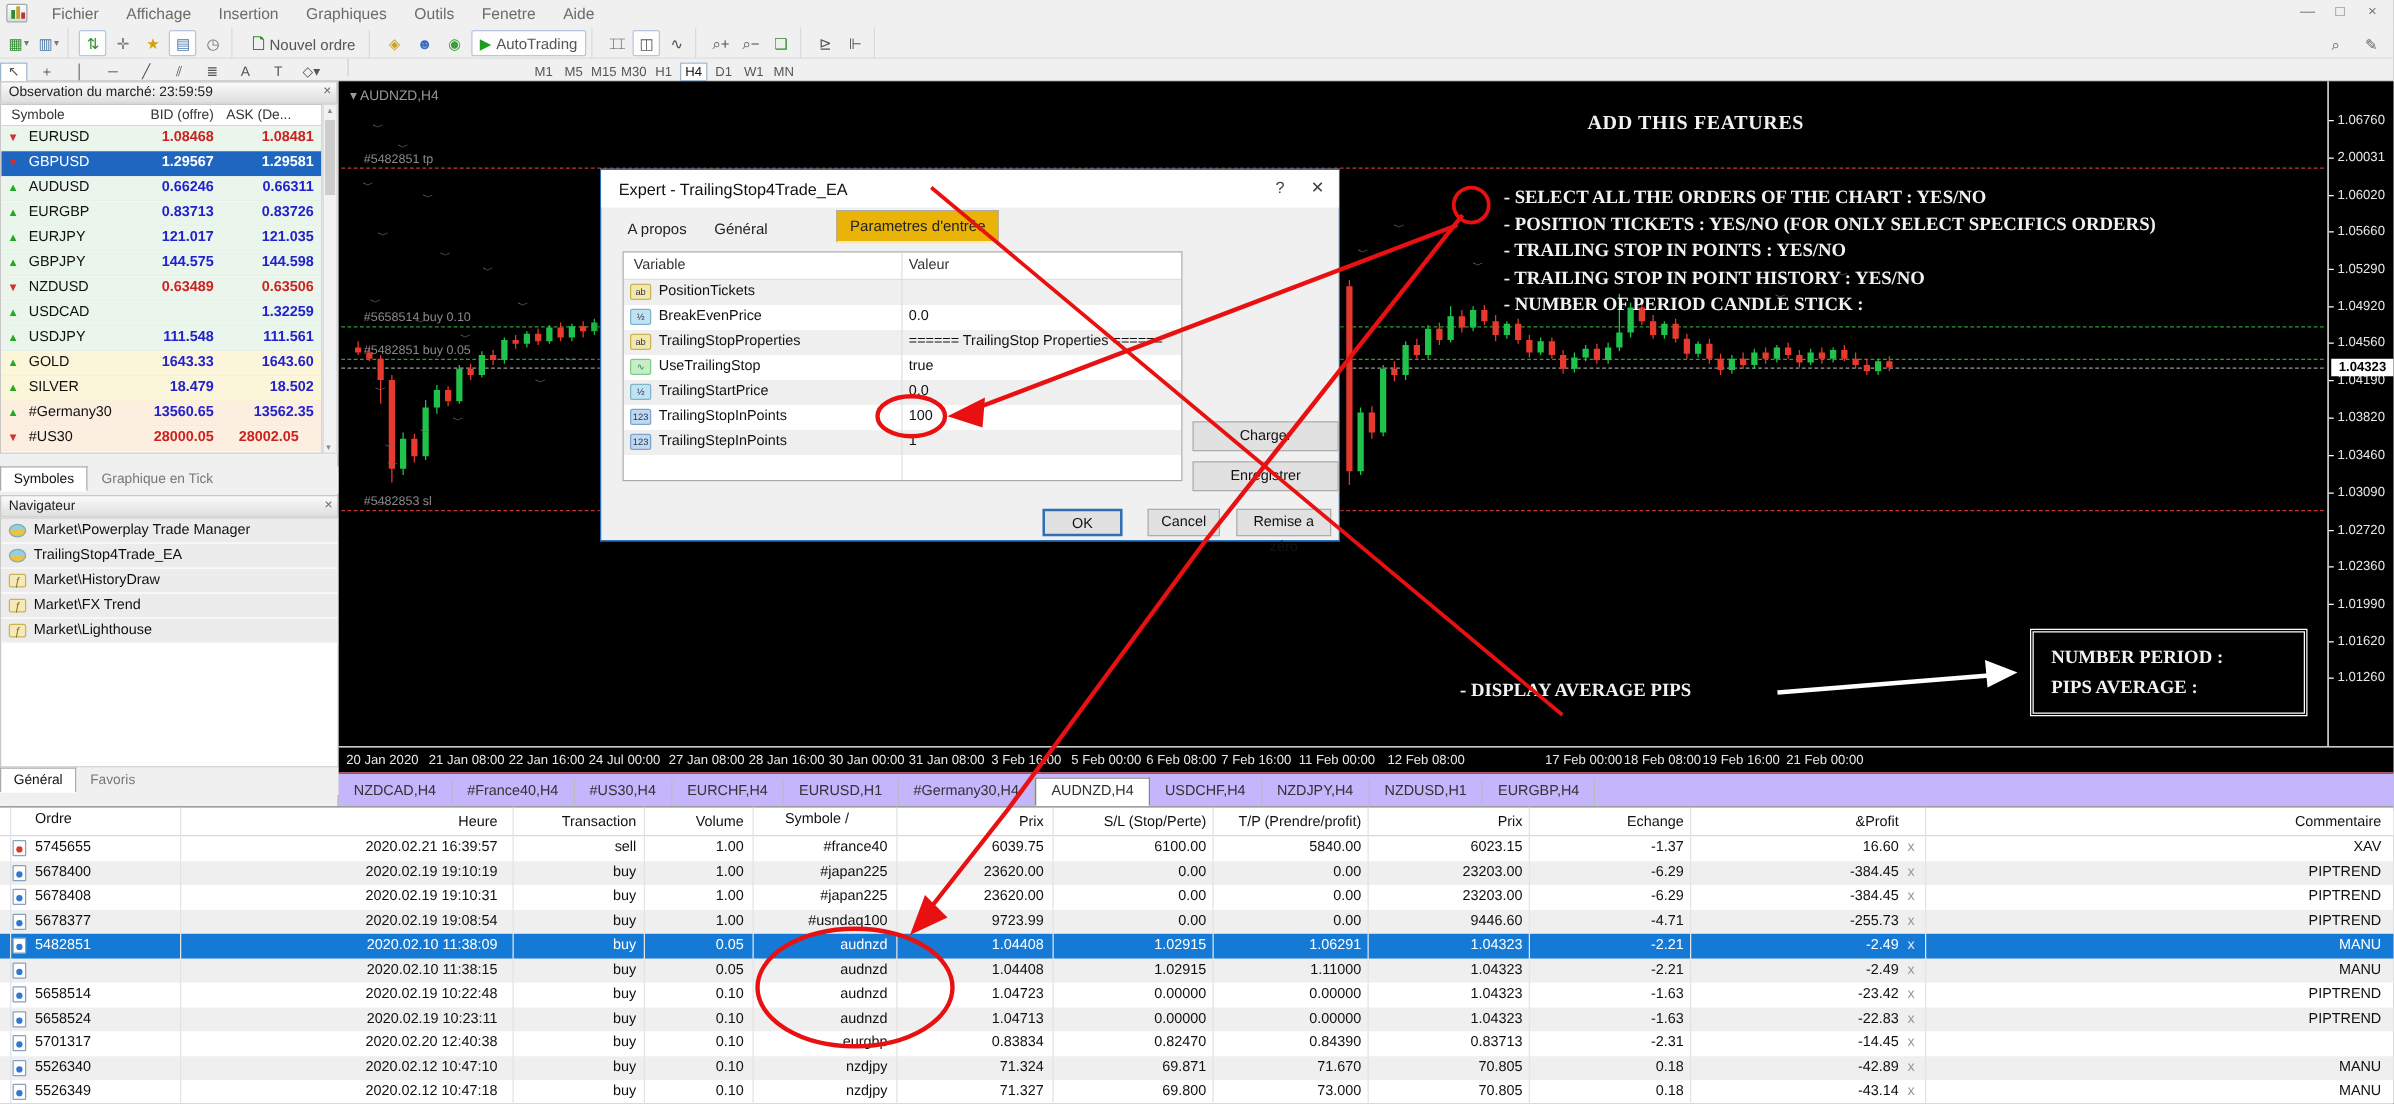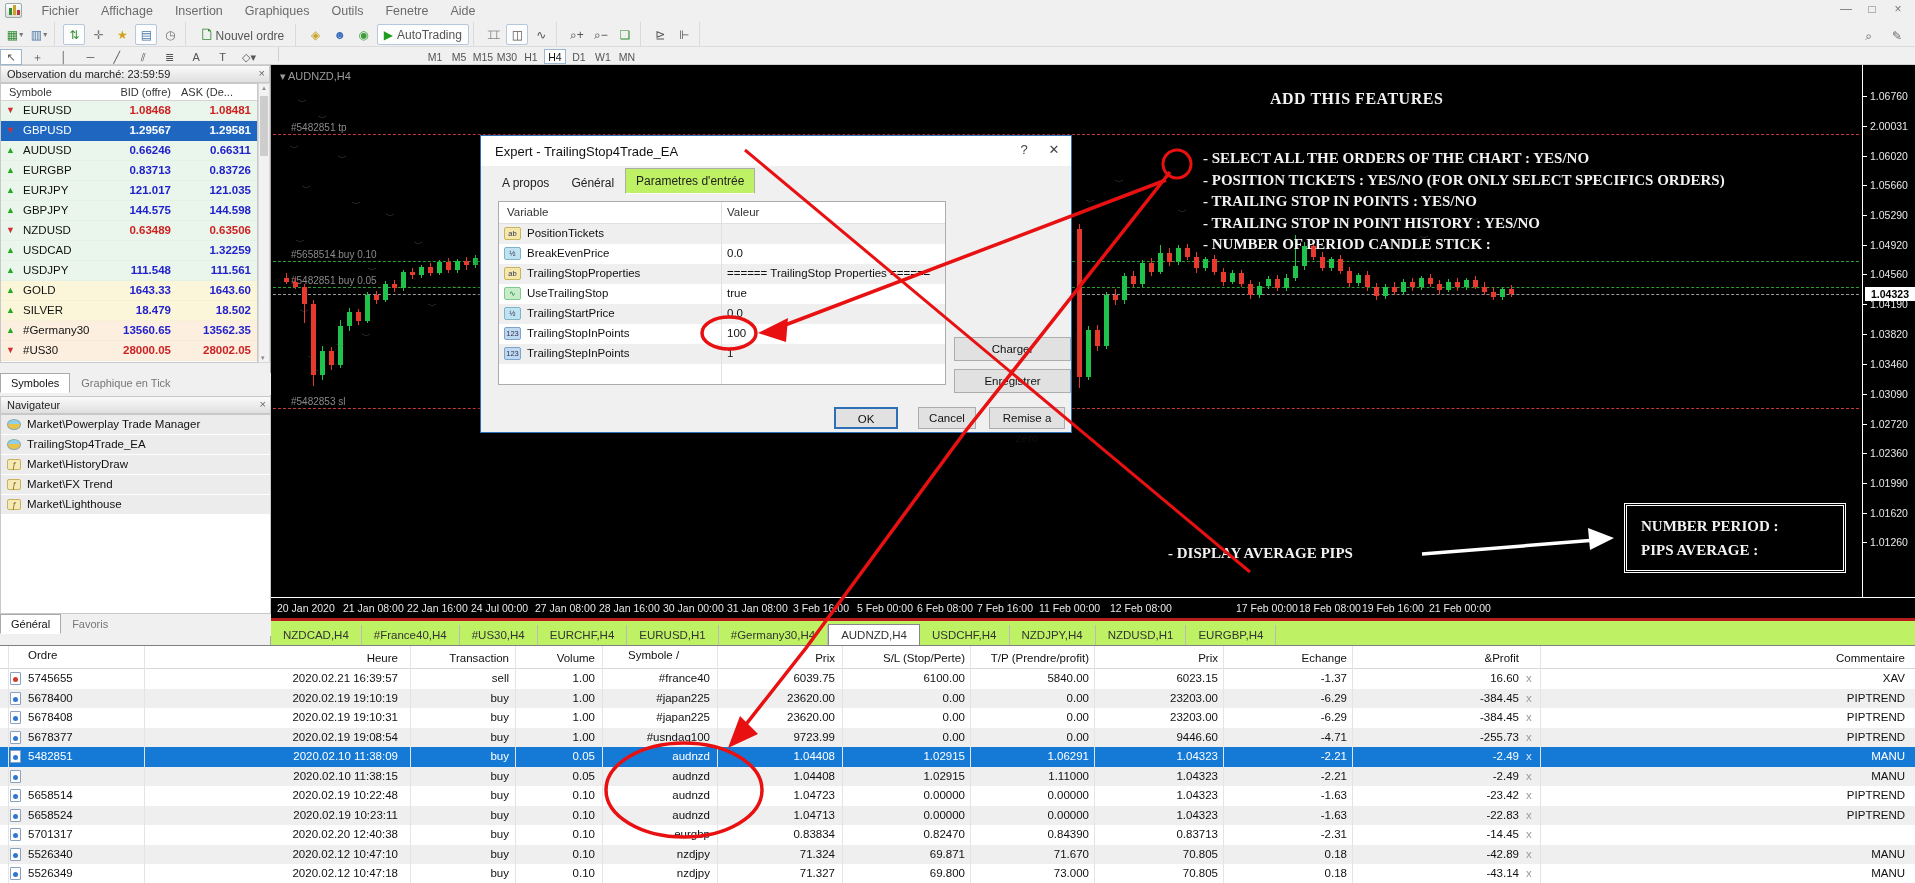--- a/index.html
+++ b/index.html
@@ -74,41 +74,41 @@
   #period-box { position:absolute; left:1624px; top:503px; width:222px; height:70px; border:3px double #fff; background:#000; color:#f2f2f2; font-size:15px; font-weight:700; padding:8px 14px; line-height:24px; }
   #svg-overlay { position:absolute; left:0; top:0; z-index:50; pointer-events:none; }
 
   
   #dialog { position:absolute; left:480px; top:135px; width:592px; height:298px; background:#f0f0f0; border:1px solid #2f6fb5; box-shadow:0 0 8px rgba(0,0,0,0.6); z-index:5; }
   #dialog-titlebar { position:relative; height:30px; background:#fff; }
   #dialog-title { position:absolute; left:14px; top:8px; font-size:13px; color:#111; }
   .dlg-ctl { position:absolute; top:0; width:30px; height:28px; text-align:center; line-height:28px; font-size:13px; color:#444; }
   #dialog-tabs { position:absolute; left:10px; top:34px; height:26px; font-size:12px; }
   .dlg-tab { display:inline-block; padding:5px 10px; color:#222; border:1px solid transparent; }
-  .dlg-tab.active { background:#bef264; border-color:#acacac; border-bottom-color:#fff; position:relative; top:-2px; }
+  .dlg-tab.active { background:#eab308; border-color:#acacac; border-bottom-color:#fff; position:relative; top:-2px;margin-left:44px; }
   #dlg-table { position:absolute; left:17px; top:65px; width:448px; height:184px; background:#fff; border:1px solid #acacac; overflow:hidden; }
   #dlg-table-head { height:22px; border-bottom:1px solid #e0e0e0; font-size:11.5px; color:#333; position:relative; }
   .dlg-row { position:relative; height:20px; font-size:11.5px; color:#111; }
   .dlg-row:nth-child(odd) { background:#efefef; }
   .dlg-var { position:absolute; left:28px; top:3px; }
   .dlg-val { position:absolute; left:228px; top:3px; width:215px; white-space:nowrap; overflow:hidden; }
   .dlg-col-sep { position:absolute; left:222px; top:0; width:1px; height:184px; background:#e0e0e0; }
   .var-ico { position:absolute; left:5px; top:3px; width:17px; height:13px; border:1px solid #9db; border-radius:2px; font-size:7.5px; text-align:center; line-height:12px; color:#335; }
   .var-ico.ab { background:#f3e7a9; border-color:#c9b35a; }
   .var-ico.half { background:#bfe3f0; border-color:#7fb3cc; }
   .var-ico.num { background:#bfd9f0; border-color:#7fa3cc; }
   .var-ico.bool { background:#c8ecc8; border-color:#7fcc8a; color:#184; }
   .dlg-btn { position:absolute; background:#e1e1e1; border:1px solid #adadad; font-size:11.5px; color:#111; text-align:center; }
   #btn-charger, #btn-enregistrer { left:473px; width:117px; height:24px; line-height:22px; }
   #btn-ok { left:353px; top:271px; width:64px; height:22px; line-height:20px; border:2px solid #2f6fb5; }
   #btn-cancel { left:437px; top:271px; width:58px; height:22px; line-height:20px; }
   #btn-reset { left:508px; top:271px; width:76px; height:22px; line-height:20px; }
 
   
-  #chart-tabbar { position:absolute; left:271px; top:618px; width:1644px; height:27px; background:#bef264; border-top:3px solid #b91c1c; z-index:1; }
+  #chart-tabbar { position:absolute; left:271px; top:618px; width:1644px; height:27px; background:#c4b5fd; border-top:1px solid #b91c1c; z-index:1; }
   .chart-tab { display:inline-block; margin-top:3px; padding:4px 12px 5px; font-size:11.5px; color:#333; border-right:1px solid #bbb; }
   .chart-tab.active { background:#fff; border:1px solid #888; border-bottom-color:#fff; font-weight:400; }
 
   
   #orders { position:absolute; left:0; top:645px; width:1915px; height:238px; background:#fff; border-top:1px solid #808080; z-index:1; }
   #orders-close { position:absolute; left:2px; top:4px; font-size:10px; color:#555; }
   #orders-head { position:absolute; left:0; top:3px; width:1915px; height:20px; font-size:11.5px; color:#111; background:#fff; border-bottom:1px solid #d8d8d8; }
   .ocell { position:absolute; top:3px; white-space:nowrap; }
   .order-row { position:absolute; left:0; width:1915px; height:19.5px; font-size:11.5px; color:#111; }
   .order-row.alt { background:#efefef; }
@@ -320,21 +320,21 @@
           <div class="mw-row" style="background: rgb(252, 239, 224);">
             <span class="dir" style="color: rgb(31, 170, 31);">▲</span>
             <span class="sym">#Germany30</span>
             <span class="bid" style="color: rgb(34, 34, 204);">13560.65</span>
             <span class="ask" style="color: rgb(34, 34, 204);">13562.35</span>
           </div>
           <div class="mw-row" style="background: rgb(252, 239, 224);">
             <span class="dir" style="color: rgb(208, 48, 48);">▼</span>
             <span class="sym">#US30</span>
             <span class="bid" style="color: rgb(204, 34, 34);">28000.05</span>
-            <span class="ask" style="color: rgb(204, 34, 34);">28002.05</span>
+            <span class="ask" style="color: rgb(204, 34, 34); text-align: center;">28002.05</span>
           </div>
         </div>
     </div>
     <div id="mw-scroll">▴<div class="thumb"></div><div style="position:absolute;bottom:0;left:2px">▾</div></div>
     <div class="mini-tabs" style="top:308px" id="mw-tabs"><span class="mini-tab active">Symboles</span><span class="mini-tab">Graphique en Tick</span></div>
     <div class="panel-title" style="position:absolute;top:331px;width:271px">
       <span>Navigateur</span>
       <span class="close-x">×</span>
     </div>
     <div id="nav-list" style="top:349px;height:200px">

